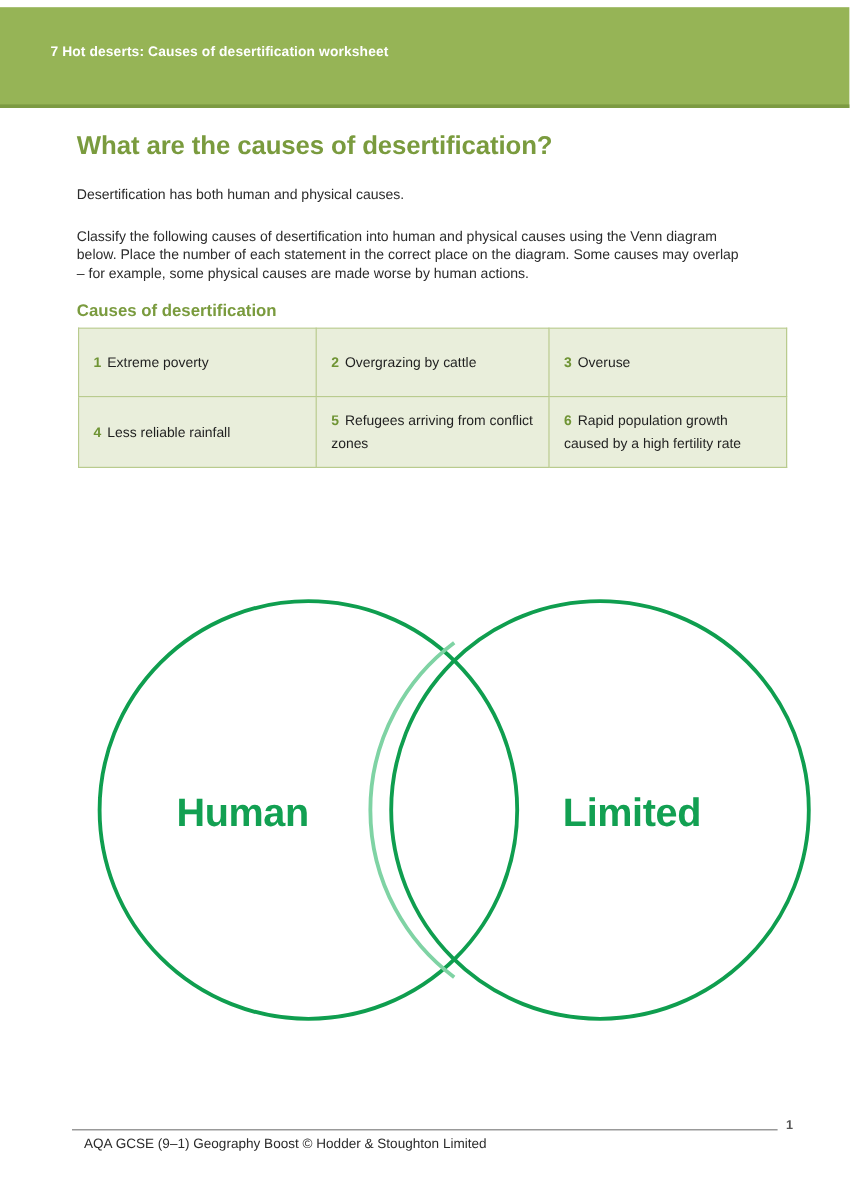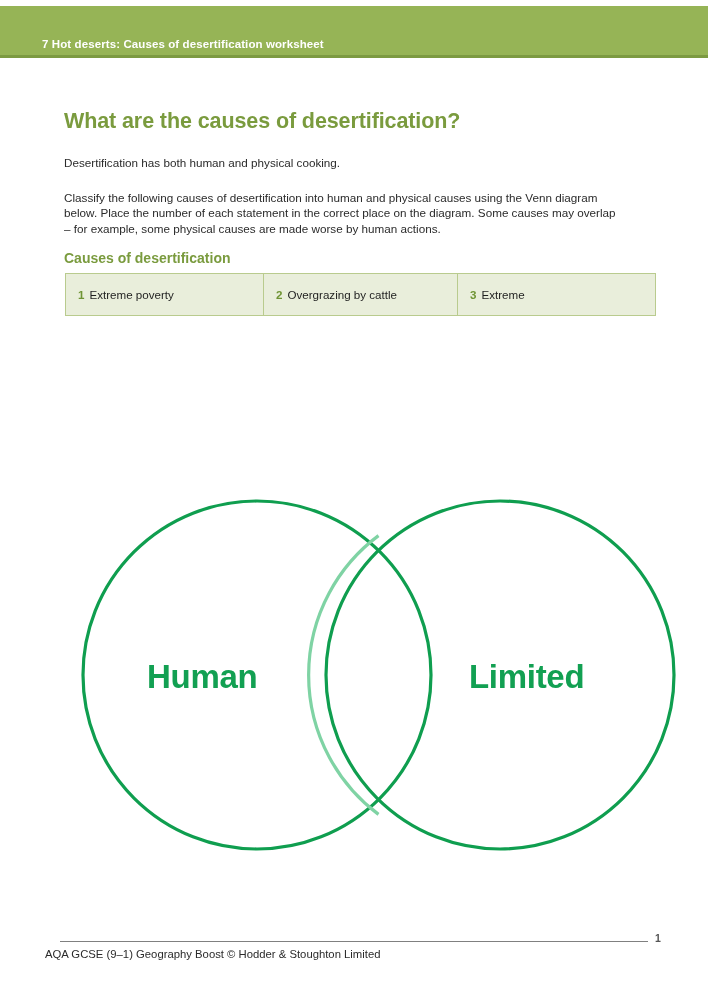--- a/index.html
+++ b/index.html
@@ -14,21 +14,21 @@
     font-family: "Liberation Sans", sans-serif;
     overflow: hidden;
   }
 
   
   .header-band {
     position: absolute;
     left: 0;
     top: 6px;
     width: 708px;
-    height: 52px;
+    height: 84px;
     background: #96b456;
     border-bottom: 3px solid #7c9a42;
     box-sizing: border-box;
   }
   .header-title {
     position: absolute;
     left: 42px;
     top: 32px;
     font-size: 11.5px;
     font-weight: bold;
@@ -82,21 +82,21 @@
     border: 1px solid #b9cb8e;
     padding: 10px 11px 10px 12px;
     vertical-align: middle;
     font-size: 11.6px;
     line-height: 19px;
     color: #1f1f1f;
   }
   .causes-table .col-a { width: 198px; }
   .causes-table .col-b { width: 194px; }
   .causes-table .col-c { width: 198px; }
-  .causes-table tr { height: 42px; }
+  .causes-table tr { height: 57px; }
   .cell-num {
     color: #6f9434;
     font-weight: bold;
     margin-right: 5px;
   }
 
   
   .venn-wrap {
     position: absolute;
     left: 11px;
@@ -118,21 +118,21 @@
   .footer-rule {
     position: absolute;
     left: 60px;
     top: 941px;
     width: 588px;
     height: 1px;
     background: #808080;
   }
   .footer-text {
     position: absolute;
-    left: 45px;
+    left: 70px;
     top: 948px;
     font-size: 11.3px;
     color: #2b2b2b;
     white-space: nowrap;
   }
   .footer-page-num {
     position: absolute;
     left: 655px;
     top: 932px;
     font-size: 10.5px;
@@ -142,36 +142,41 @@
 </style>
 </head>
 <body>
 
 <div class="header-band">
   <div class="header-title">7 Hot deserts: Causes of desertification worksheet</div>
 </div>
 
 <h1 class="page-title">What are the causes of desertification?</h1>
 
-<p class="intro-para intro-1">Desertification has both human and physical cooking.</p>
+<p class="intro-para intro-1">Desertification has both human and physical causes.</p>
 <p class="intro-para intro-2">Classify the following causes of desertification into human and physical causes using the Venn diagram below. Place the number of each statement in the correct place on the diagram. Some causes may overlap – for example, some physical causes are made worse by human actions.</p>
 
 <h2 class="section-heading">Causes of desertification</h2>
 
 <table class="causes-table">
   <colgroup>
     <col class="col-a">
       <col class="col-b">
       <col class="col-c">
   </colgroup>
   <tbody>
     <tr>
       <td><span class="cell-num">1</span><span>Extreme poverty</span></td>
       <td><span class="cell-num">2</span><span>Overgrazing by cattle</span></td>
-      <td><span class="cell-num">3</span><span>Extreme</span></td>
+      <td><span class="cell-num">3</span><span>Overuse</span></td>
+    </tr>
+    <tr>
+      <td><span class="cell-num">4</span><span>Less reliable rainfall</span></td>
+      <td><span class="cell-num">5</span><span>Refugees arriving from conflict zones</span></td>
+      <td><span class="cell-num">6</span><span>Rapid population growth caused by a high fertility rate</span></td>
     </tr>
   </tbody>
 </table>
 
 <div class="venn-wrap">
   <svg width="708" height="390" viewBox="0 0 708 390">
     <circle cx="246" cy="183" r="174" fill="none" stroke="#0f9e4f" stroke-width="3.2"></circle>
     <circle cx="489" cy="183" r="174" fill="none" stroke="#0f9e4f" stroke-width="3.2"></circle>
     <path d="M 315 183 m 0 0 A 174 174 0 0 1 315 183" fill="none" stroke="none"></path>
     <path d="M 367.5 43.6 A 174 174 0 0 0 367.5 322.4" fill="none" stroke="#7fd3a4" stroke-width="3.2"></path>

